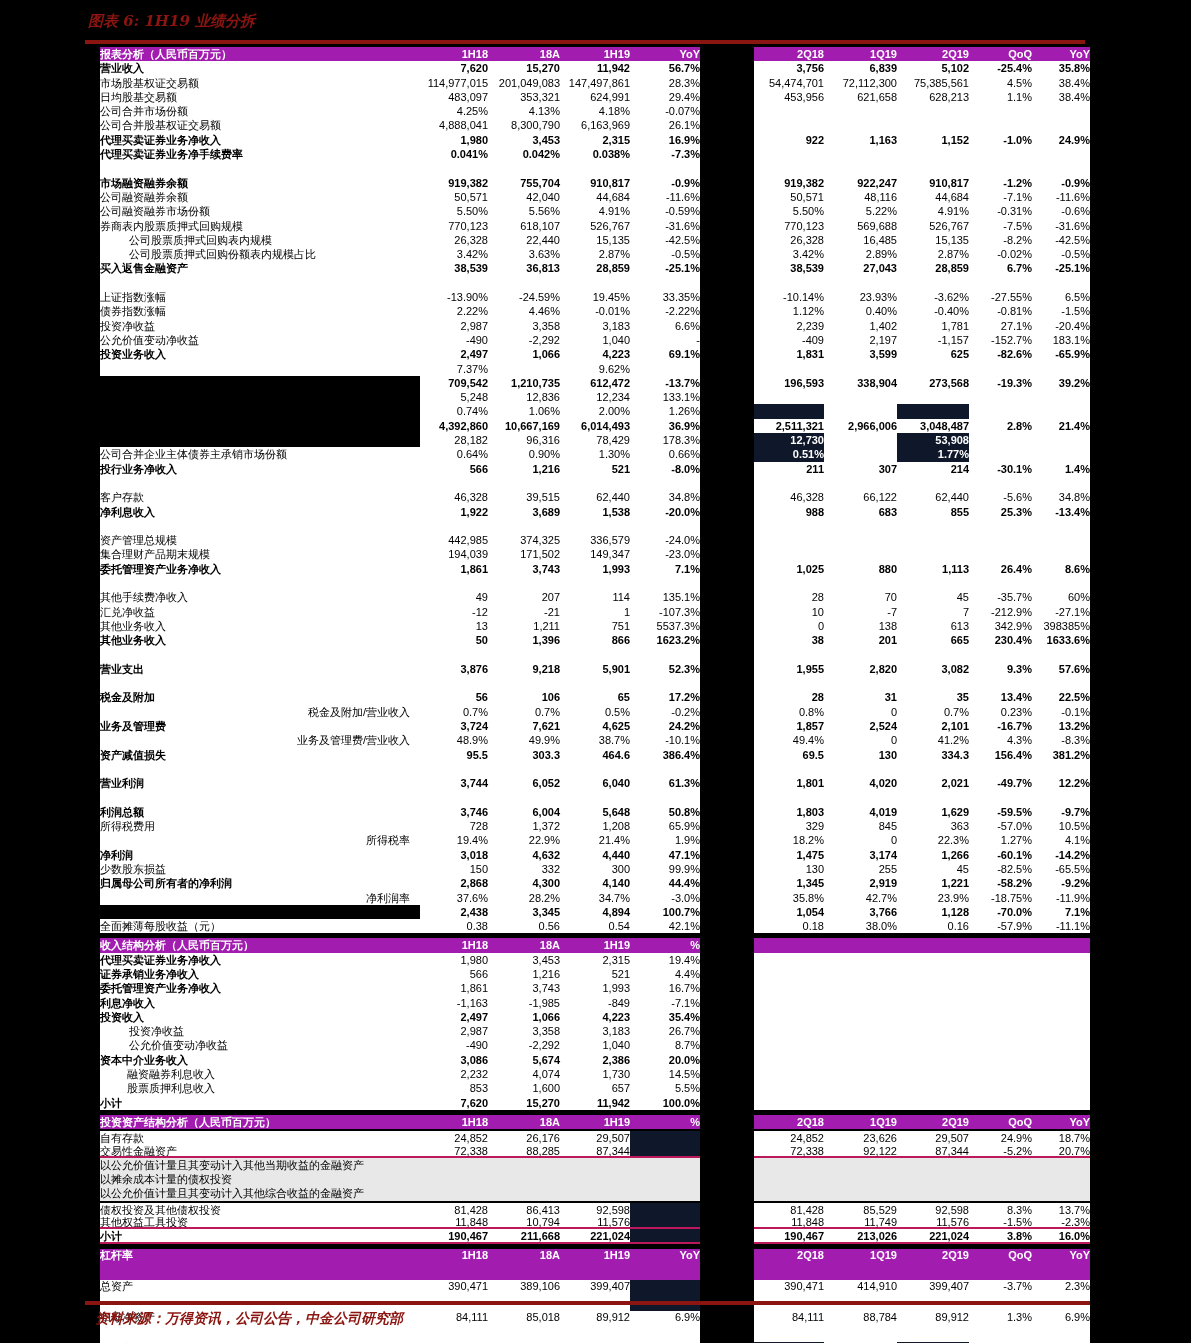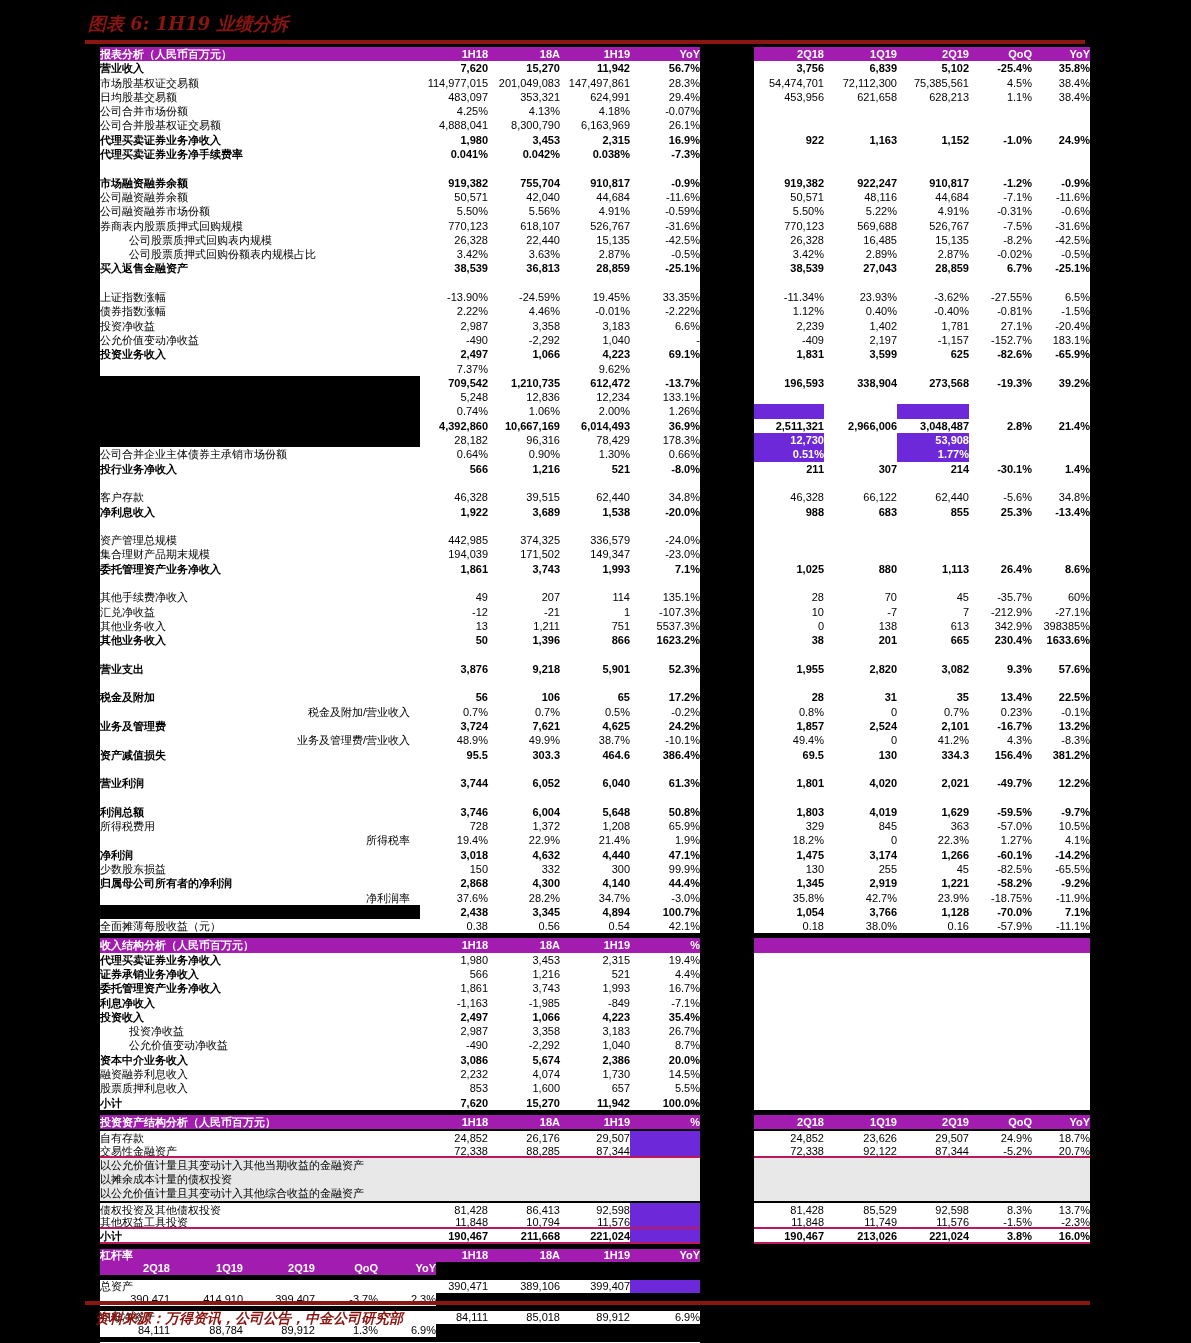--- a/index.html
+++ b/index.html
@@ -1,45 +1,45 @@
 <!DOCTYPE html>
 <html><head>
 <meta charset="utf-8">
 <style>
   html,body{margin:0;padding:0;}
   body{width:1191px;height:1343px;background:#000;position:relative;
        font-family:"Liberation Sans",sans-serif;-webkit-font-smoothing:antialiased;}
   .page{position:absolute;inset:0;}
   .title{position:absolute;left:88px;top:12px;font-family:"DejaVu Serif",serif;
-         font-size:18px;font-weight:bold;font-style:italic;color:#8b1510;white-space:nowrap;}
+         font-size:15px;font-weight:bold;font-style:italic;color:#8b1510;white-space:nowrap;}
   .rule{position:absolute;left:85px;top:40px;width:1000px;height:4px;background:#8b1510;}
   .tbl{position:absolute;left:100px;top:47px;width:990px;}
   .sec{margin:0;}
   .sec + .sec{margin-top:5px;}
   .row{display:flex;height:14.3px;line-height:14.3px;font-size:11px;color:#000;background:transparent;}
-  .sec4 .row{height:31px;line-height:13px;flex-direction:column;}
+  .sec4 .row{height:31px;line-height:13px;}
   .half{display:flex;background:#fff;box-sizing:border-box;}
   .lhalf{width:600px;}
   .rhalf{width:336px;}
   .gapcol{width:54px;background:transparent;}
   .lbl{width:320px;overflow:hidden;white-space:nowrap;box-sizing:border-box;}
   .c{text-align:right;white-space:nowrap;box-sizing:border-box;}
   .c1{width:68px;}.c2{width:72px;}.c3{width:70px;}.c4{width:70px;}
   .r1{width:70px;}.r2{width:73px;}.r3{width:72px;}.r4{width:63px;}.r5{width:58px;}
   .hdr .half{background:#a21caf;color:#fff;font-weight:bold;}
   .hdr .lbl{font-weight:bold;}
   .b{font-weight:bold;}
   .sub{text-align:right;padding-right:10px;padding-left:32px;}
   .ind1{padding-left:29px;}
-  .ind2{}
+  .ind2{padding-left:27px;}
   .rl{background:#000;}
   .gray{background:#e8e8e8;flex-direction:column;}
   .bt{border-top:2px solid #000;justify-content:flex-end;}
   .bb{border-bottom:2px solid #be185d;}
-  .xc{background:#6d28d9;color:#fff;font-weight:bold;}
+  .xc{background:#0f172a;color:#fff;font-weight:bold;}
   .bottomrule{position:absolute;left:85px;top:1301px;width:1005px;height:4px;background:#8b1510;}
   .source{position:absolute;left:88px;top:1310px;font-family:"DejaVu Serif",serif;
           font-size:14px;font-weight:bold;font-style:italic;color:#8b1510;white-space:nowrap;margin-left:7px;}
 </style>
 </head>
 <body>
 
 <div class="page">
   <div class="title">图表 6: 1H19 业绩分拆</div>
   <div class="rule"></div>
@@ -337,21 +337,21 @@
         <div class="row">
           <div class="half lhalf">
             <div class="lbl">上证指数涨幅</div>
             <div class="c c1">-13.90%</div>
             <div class="c c2">-24.59%</div>
             <div class="c c3">19.45%</div>
             <div class="c c4">33.35%</div>
           </div>
           <div class="gapcol"></div>
           <div class="half rhalf">
-            <div class="c r1">-11.34%</div>
+            <div class="c r1">-10.14%</div>
             <div class="c r2">23.93%</div>
             <div class="c r3">-3.62%</div>
             <div class="c r4">-27.55%</div>
             <div class="c r5">6.5%</div>
           </div>
         </div>
         <div class="row">
           <div class="half lhalf">
             <div class="lbl">债券指数涨幅</div>
             <div class="c c1">2.22%</div>

